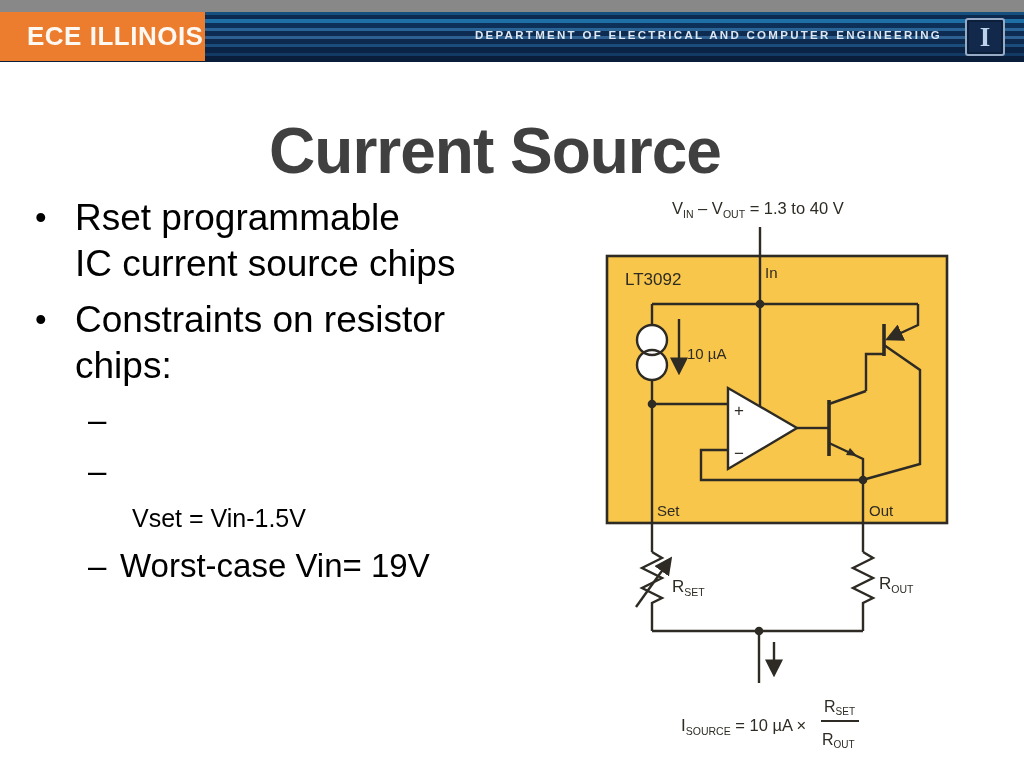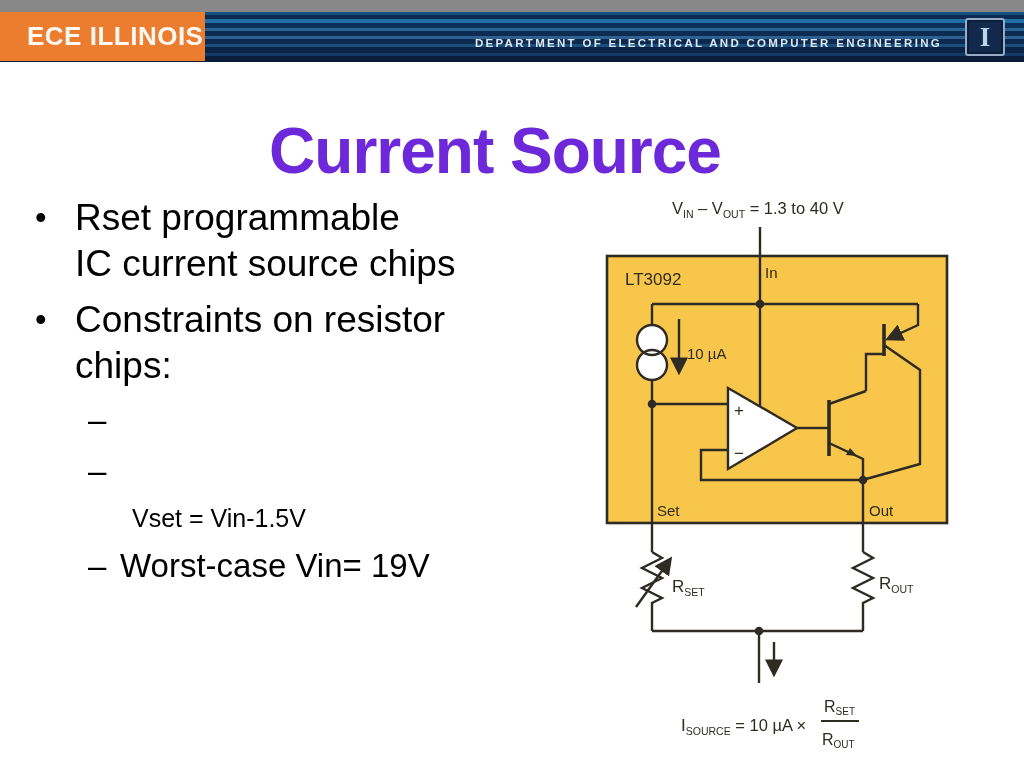--- a/index.html
+++ b/index.html
@@ -24,34 +24,34 @@
       #0B2344 35px,#0B2344 41px,
       #123A64 41px,#123A64 44px,
       #0A1E3C 44px,#0A1E3C 50px);
   }
   .brand{
     position:absolute;left:0;top:0;width:205px;height:49px;background:#ED7D2E;
     color:#FDF8F2;font-size:26px;font-weight:bold;letter-spacing:.5px;
     display:flex;align-items:center;padding-left:27px;box-sizing:border-box;
   }
   .dept{
-    position:absolute;top:25px;right:82px;color:#DDE7F2;
+    position:absolute;top:17px;right:82px;color:#DDE7F2;
     font-size:11.5px;font-weight:bold;letter-spacing:2.3px;white-space:nowrap;
   }
   .imark{
     position:absolute;top:6px;right:19px;width:40px;height:38px;
     background:#13294B;border:2px solid #97ABC6;border-radius:3px;box-sizing:border-box;
     display:flex;align-items:center;justify-content:center;
     box-shadow:inset 0 0 0 2px #0B1F3A;
   }
   .iglyph{font-family:"Liberation Serif",serif;font-weight:bold;font-size:27px;color:#BDD3EC;line-height:1;}
   
   .title{
     position:absolute;left:0;top:104px;width:990px;text-align:center;
-    font-size:64px;font-weight:bold;color:#6d28d9;letter-spacing:-1px;line-height:70px;
+    font-size:64px;font-weight:bold;color:#404040;letter-spacing:-1px;line-height:70px;
   }
   
   .bullets{position:absolute;left:35px;top:183px;width:520px;color:#000;}
   .b{display:flex;}
   .l1{font-size:37px;line-height:46px;}
   .l1 .mk{width:40px;flex:none;font-size:33px;}
   .l2{font-size:33px;line-height:42px;padding-left:53px;}
   .l2 .mk{width:32px;flex:none;}
   .l3{font-size:25px;line-height:42px;padding-left:97px;display:block;}
   .m10{margin-top:10px}.m9{margin-top:9px}.m5{margin-top:5px}.m6{margin-top:6px}

